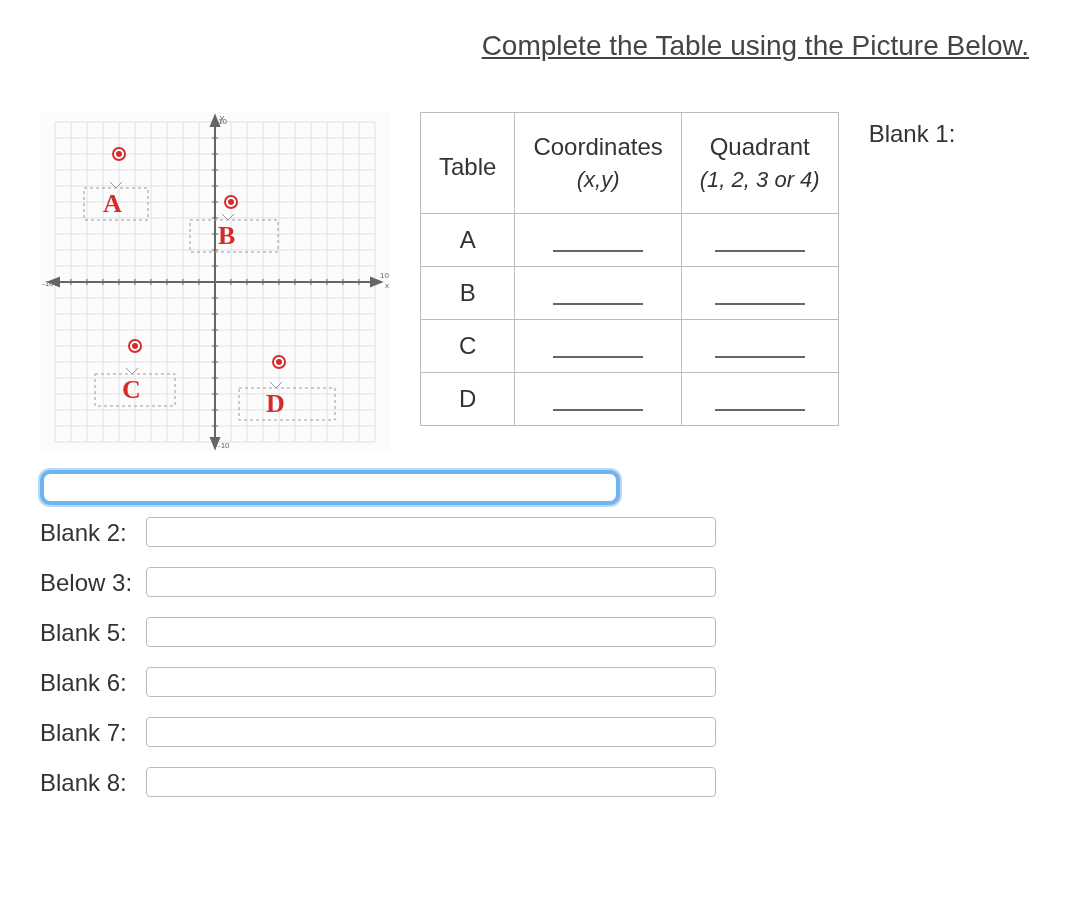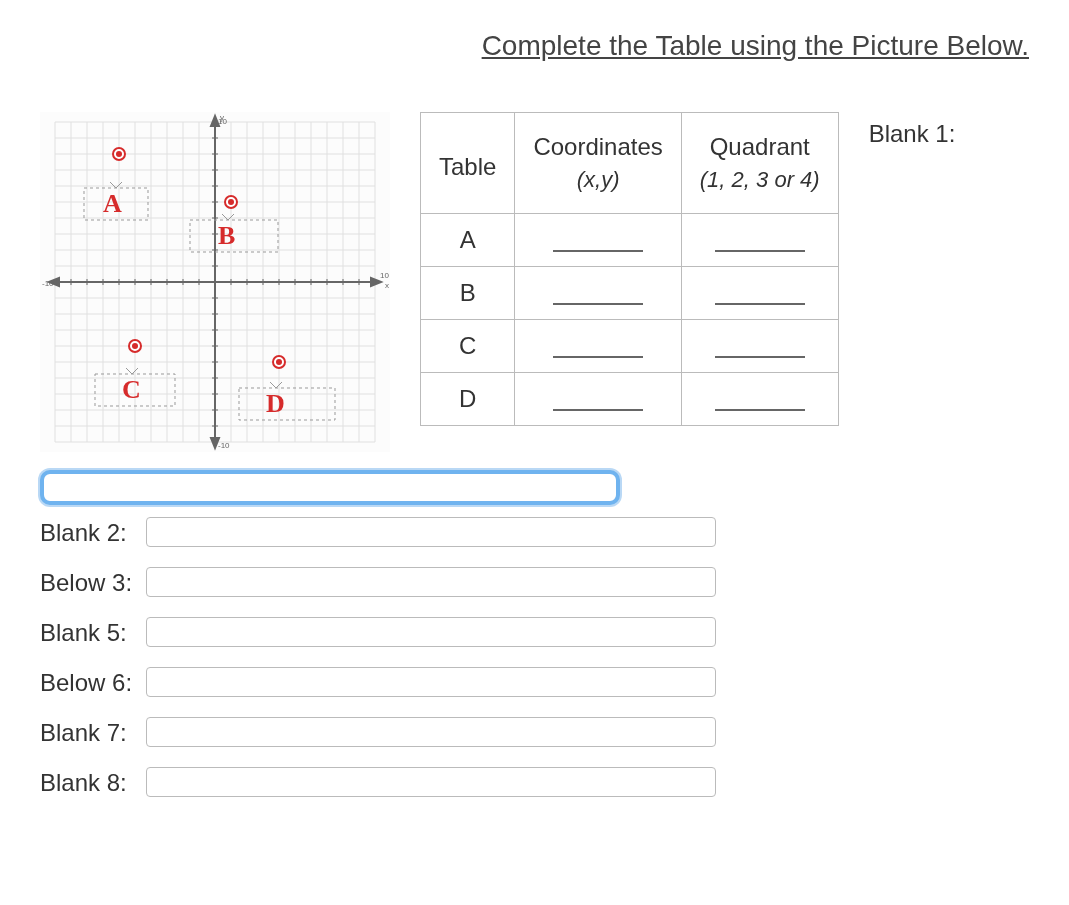--- a/index.html
+++ b/index.html
@@ -299,21 +299,21 @@
     </div>
     <div class="blank-row">
       <label>Below 3:</label>
       <input type="text" class="blank-input" value="" style="">
     </div>
     <div class="blank-row">
       <label>Blank 5:</label>
       <input type="text" class="blank-input" value="" style="">
     </div>
     <div class="blank-row">
-      <label>Below 6:</label>
+      <label>Blank 6:</label>
       <input type="text" class="blank-input" value="" style="">
     </div>
     <div class="blank-row">
       <label>Blank 7:</label>
       <input type="text" class="blank-input" value="" style="">
     </div>
     <div class="blank-row">
       <label>Blank 8:</label>
       <input type="text" class="blank-input" value="" style="">
     </div>

